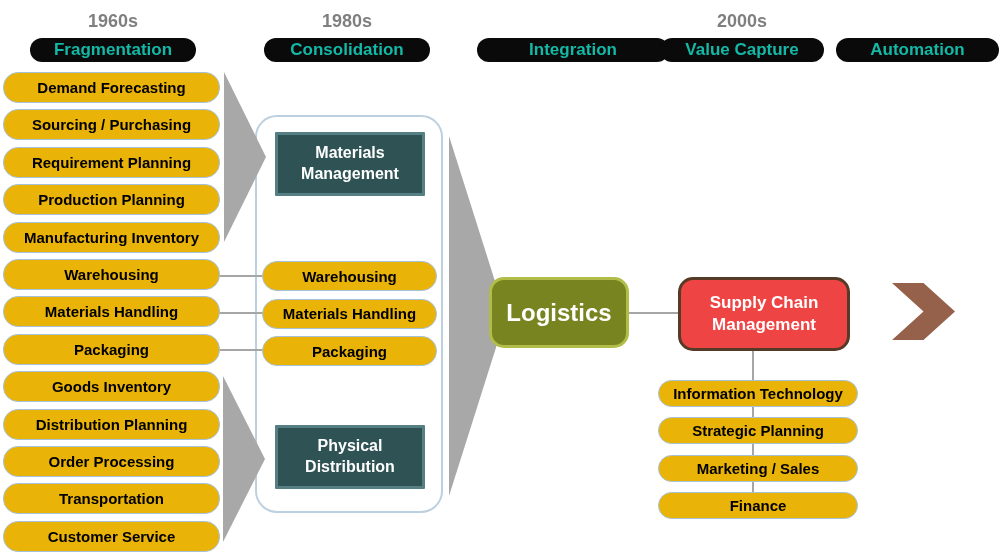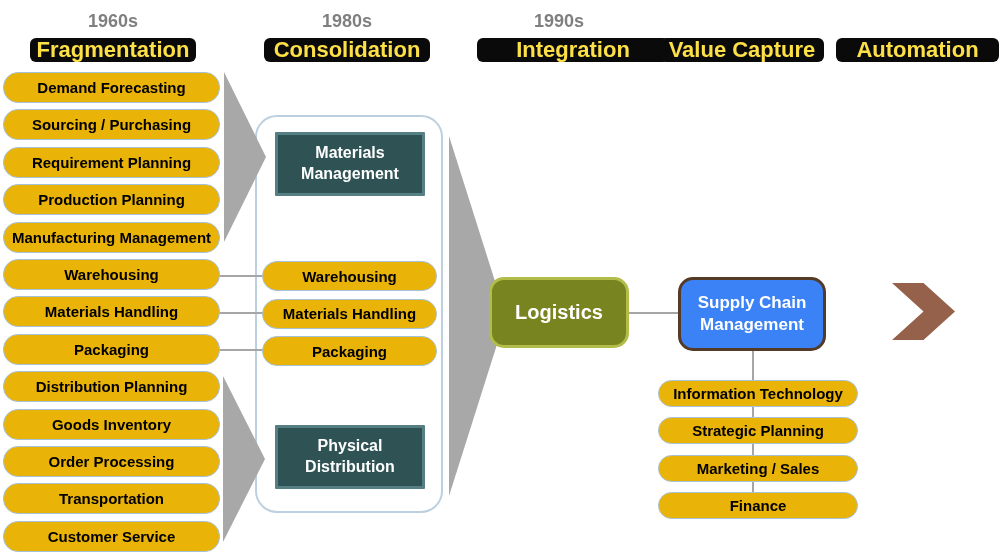--- a/index.html
+++ b/index.html
@@ -5,22 +5,22 @@
   html,body { margin:0; padding:0; background:#fff; }
   .canvas { position:relative; width:1000px; height:560px; background:#ffffff;
             font-family:"Liberation Sans", sans-serif; overflow:hidden; }
 
   
   .era-year { position:absolute; top:9px; height:24px; font-size:18px; font-weight:700;
               color:#7f7f7f; text-align:center; line-height:24px; }
   .y0{left:30px;width:166px} .y1{left:264px;width:166px} .y2{left:477px;width:164px}
   .y3{left:660px;width:164px} .y4{left:836px;width:163px}
 
-  .era-pill { position:absolute; top:38px; height:24px; background:#0a0a0a; border-radius:6px;
-              color:#fde047; font-size:22px; font-weight:700; display:flex; align-items:center;
+  .era-pill { position:absolute; top:38px; height:24px; background:#0a0a0a; border-radius:12px;
+              color:#14b8a6; font-size:17px; font-weight:700; display:flex; align-items:center;
               justify-content:center; }
   .p0{left:30px;width:166px} .p1{left:264px;width:166px} .p2{left:477px;width:192px}
   .p3{left:660px;width:164px} .p4{left:836px;width:163px}
 
   
   .wbox { background:#eab308; border:1.6px solid #a4c2da; border-radius:15px; display:flex;
           align-items:center; justify-content:center; font-weight:700; font-size:15px;
           color:#000; box-sizing:border-box; white-space:nowrap; }
 
   .col-left { position:absolute; left:3px; top:72px; width:217px; height:480px;
@@ -53,45 +53,45 @@
              justify-content:center; line-height:1.3; box-sizing:border-box; padding:0 14px; }
   #materials-mgmt { top:132px; }
   #physical-dist  { top:425px; }
 
   .mid-list { position:absolute; left:262px; top:261px; width:175px; height:105px;
               display:flex; flex-direction:column; justify-content:space-between; }
   .mid-list .wbox { height:30px; }
 
   .logistics { position:absolute; left:489px; top:277px; width:140px; height:71px;
                background:#78841f; border:3.5px solid #b1bd48; border-radius:15px;
-               color:#fff; font-size:20px; font-weight:700; display:flex;
+               color:#fff; font-size:24px; font-weight:700; display:flex;
                align-items:center; justify-content:center; box-sizing:border-box; }
 
-  .scm { position:absolute; left:678px; top:277px; width:148px; height:74px;
-         background:#3b82f6; border:3px solid #553a28; border-radius:15px; color:#fff;
+  .scm { position:absolute; left:678px; top:277px; width:172px; height:74px;
+         background:#ef4444; border:3px solid #553a28; border-radius:15px; color:#fff;
          font-size:17px; font-weight:700; text-align:center; display:flex;
          align-items:center; justify-content:center; line-height:1.3;
          box-sizing:border-box; padding:0 16px; }
 
   .func-list { position:absolute; left:646px; top:380px; width:212px; height:139px;
                display:flex; flex-direction:column; justify-content:space-between; }
   .func-list .wbox { height:27px;margin-left:12px; }
 
   .chevron { position:absolute; left:892px; top:283px; width:63px; height:57px;
              background:#96614b;
              clip-path:polygon(0 0, 50% 0, 100% 50%, 50% 100%, 0 100%, 50% 50%); }
 </style>
 </head>
 <body>
 
 <div class="canvas">
 
   <div class="era-year y0">1960s</div>
   <div class="era-year y1">1980s</div>
-  <div class="era-year y2">1990s</div>
+  <div class="era-year y3">2000s</div>
 
   <div class="era-pill p0">Fragmentation</div>
   <div class="era-pill p1">Consolidation</div>
   <div class="era-pill p2">Integration</div>
   <div class="era-pill p3">Value Capture</div>
   <div class="era-pill p4">Automation</div>
 
   <div class="container80"></div>
 
   <div class="tri" id="tri-top"></div>
@@ -107,31 +107,31 @@
   <div class="col-left">
 
       <div class="wbox">Demand Forecasting</div>
 
       <div class="wbox">Sourcing / Purchasing</div>
 
       <div class="wbox">Requirement Planning</div>
 
       <div class="wbox">Production Planning</div>
 
-      <div class="wbox">Manufacturing Management</div>
+      <div class="wbox">Manufacturing Inventory</div>
 
       <div class="wbox">Warehousing</div>
 
       <div class="wbox">Materials Handling</div>
 
       <div class="wbox">Packaging</div>
 
+      <div class="wbox">Goods Inventory</div>
+
       <div class="wbox">Distribution Planning</div>
-
-      <div class="wbox">Goods Inventory</div>
 
       <div class="wbox">Order Processing</div>
 
       <div class="wbox">Transportation</div>
 
       <div class="wbox">Customer Service</div>
 
   </div>
 
   <div class="tealbox" id="materials-mgmt">Materials Management</div>

